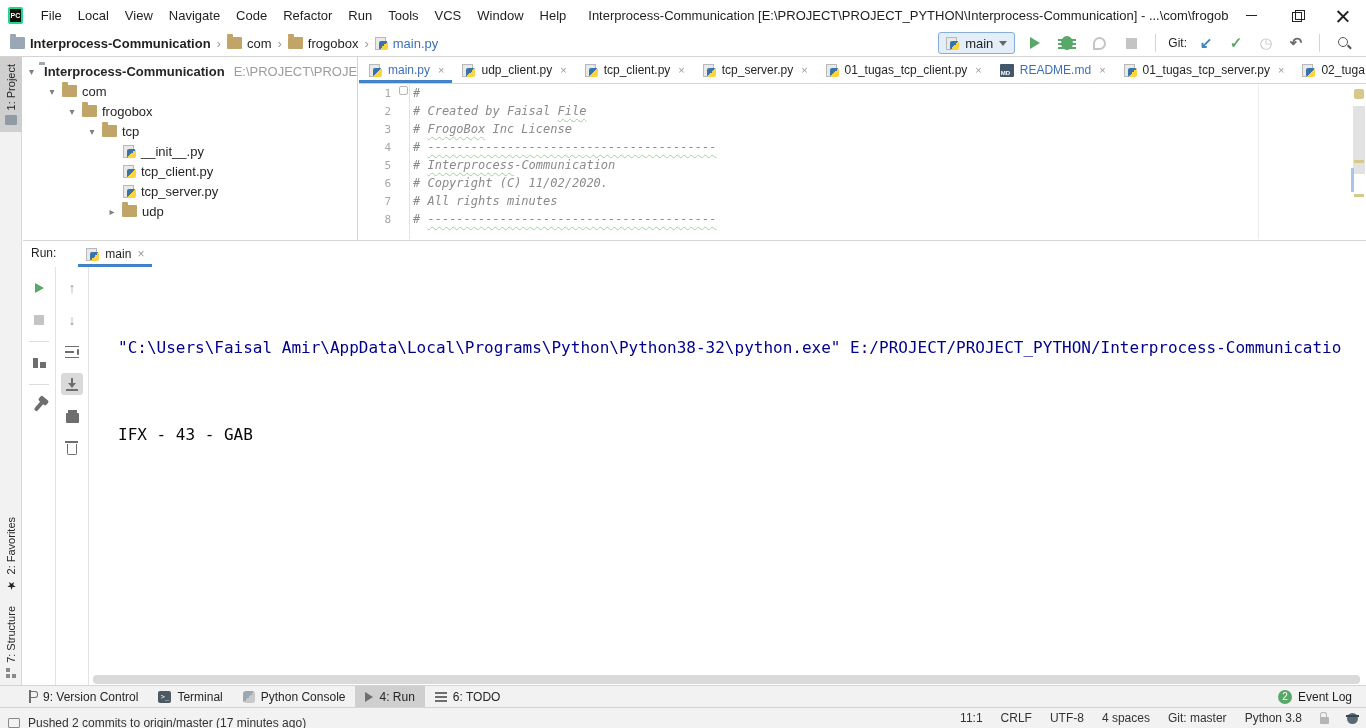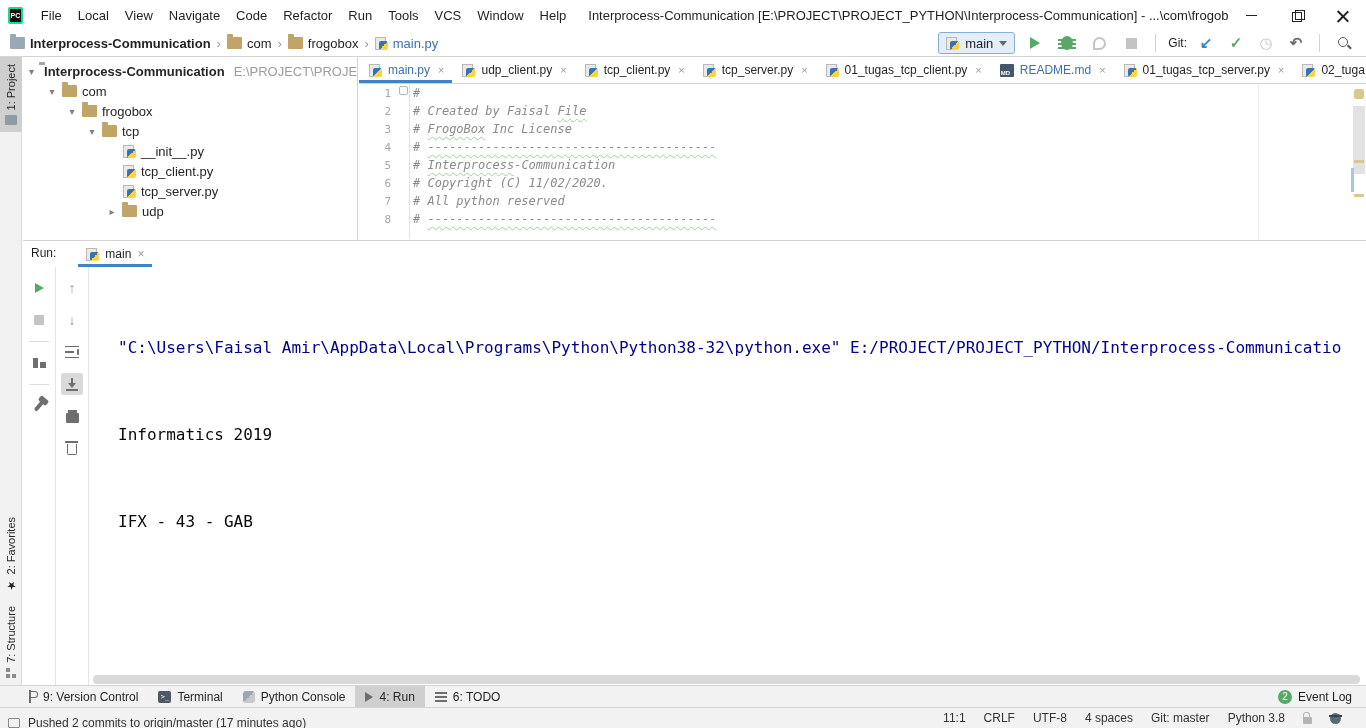--- a/index.html
+++ b/index.html
@@ -160,21 +160,21 @@
   .runplay-ic { width:0; height:0; border-top:5px solid transparent; border-bottom:5px solid transparent; border-left:8px solid #6e6e6e; }
   .todo-ic { width:12px; height:10px; border-top:2px solid #6e6e6e; border-bottom:2px solid #6e6e6e; position:relative; }
   .todo-ic:before { content:""; position:absolute; left:0; top:2px; width:12px; height:2px; background:#6e6e6e; }
   .evlog { margin-left:auto; display:flex; align-items:center; gap:6px; padding-right:14px; }
   .badge { width:14px; height:14px; border-radius:50%; background:#59a869; color:#fff; font-size:10px; display:flex; align-items:center; justify-content:center; }
 
   
   .statusbar { position:absolute; left:0; top:707px; width:1366px; height:21px; background:#f2f2f2; border-top:1px solid #d4d4d4; display:flex; align-items:center; font-size:12px; color:#333; }
   .sb-left { display:flex; align-items:center; gap:8px; padding-left:8px;margin-top:10px; }
   .sb-wicon { width:12px; height:10px; border:1.4px solid #8a8a8a; border-radius:1px; }
-  .sb-right { margin-left:auto; display:flex; align-items:center; gap:18px; padding-right:25px; }
+  .sb-right { margin-left:auto; display:flex; align-items:center; gap:18px; padding-right:8px; }
   .lock-ic { position:relative; width:9px; height:7px; background:#b5b5b5; border-radius:1px; margin-top:4px; }
   .lock-ic:before { content:""; position:absolute; left:0px; top:-5px; width:5px; height:5px; border:1.6px solid #b5b5b5; border-bottom:none; border-radius:3px 3px 0 0; }
   .hector-ic { position:relative; width:11px; height:11px; background:#5a6a72; border-radius:50%; }
   .hector-ic:before { content:""; position:absolute; left:-1px; top:2px; width:13px; height:2px; background:#39464d; }
 </style>
 </head>
 <body>
 
 <div class="app">
 
@@ -432,21 +432,21 @@
       <div class="code-line">
         <span class="gutter">5</span>
         <span class="code-text"># <span class="typo">Interprocess</span>-Communication</span>
       </div>
       <div class="code-line">
         <span class="gutter">6</span>
         <span class="code-text"># Copyright (C) 11/02/2020.</span>
       </div>
       <div class="code-line">
         <span class="gutter">7</span>
-        <span class="code-text"># All python reserved</span>
+        <span class="code-text"># All rights minutes</span>
       </div>
       <div class="code-line">
         <span class="gutter">8</span>
         <span class="code-text"># <span class="typo">----------------------------------------</span></span>
       </div>
       <div class="estripe">
         <span class="ok"></span>
         <span class="thumb"></span>
         <span class="tick1"></span>
         <span class="bluebar"></span>
@@ -504,21 +504,20 @@
           </div>
         <div class="ric">
             <span class="print-ic"></span>
           </div>
         <div class="ric">
             <span class="trash-ic"></span>
           </div>
       </div>
       <div class="console">
         <div class="cl-command">"C:\Users\Faisal Amir\AppData\Local\Programs\Python\Python38-32\python.exe" E:/PROJECT/PROJECT_PYTHON/Interprocess-Communicatio</div>
-        <div class="cl-plain">Informatics 2019</div>
         <div class="cl-plain">IFX - 43 - GAB</div>
         
         
         
         
         
         
         
       </div>
       <div class="hscroll">

